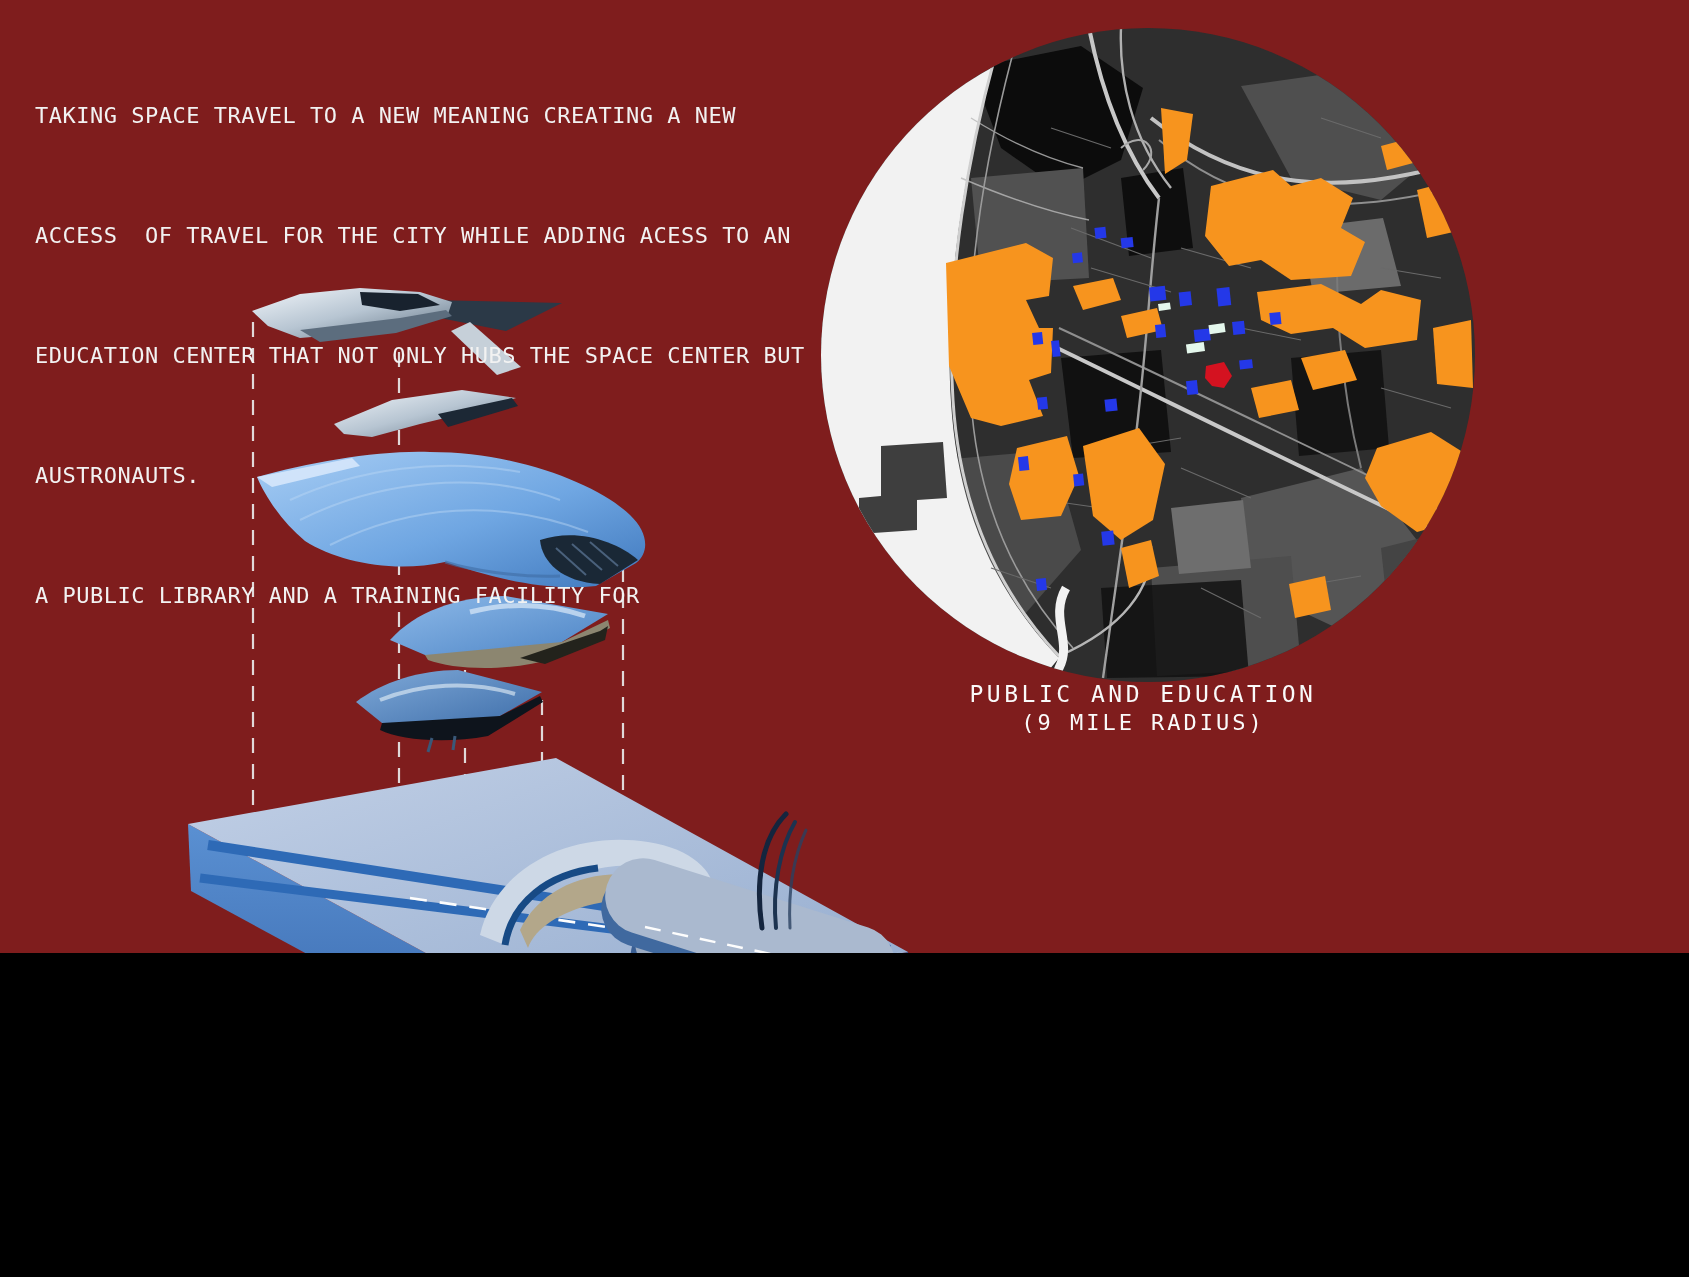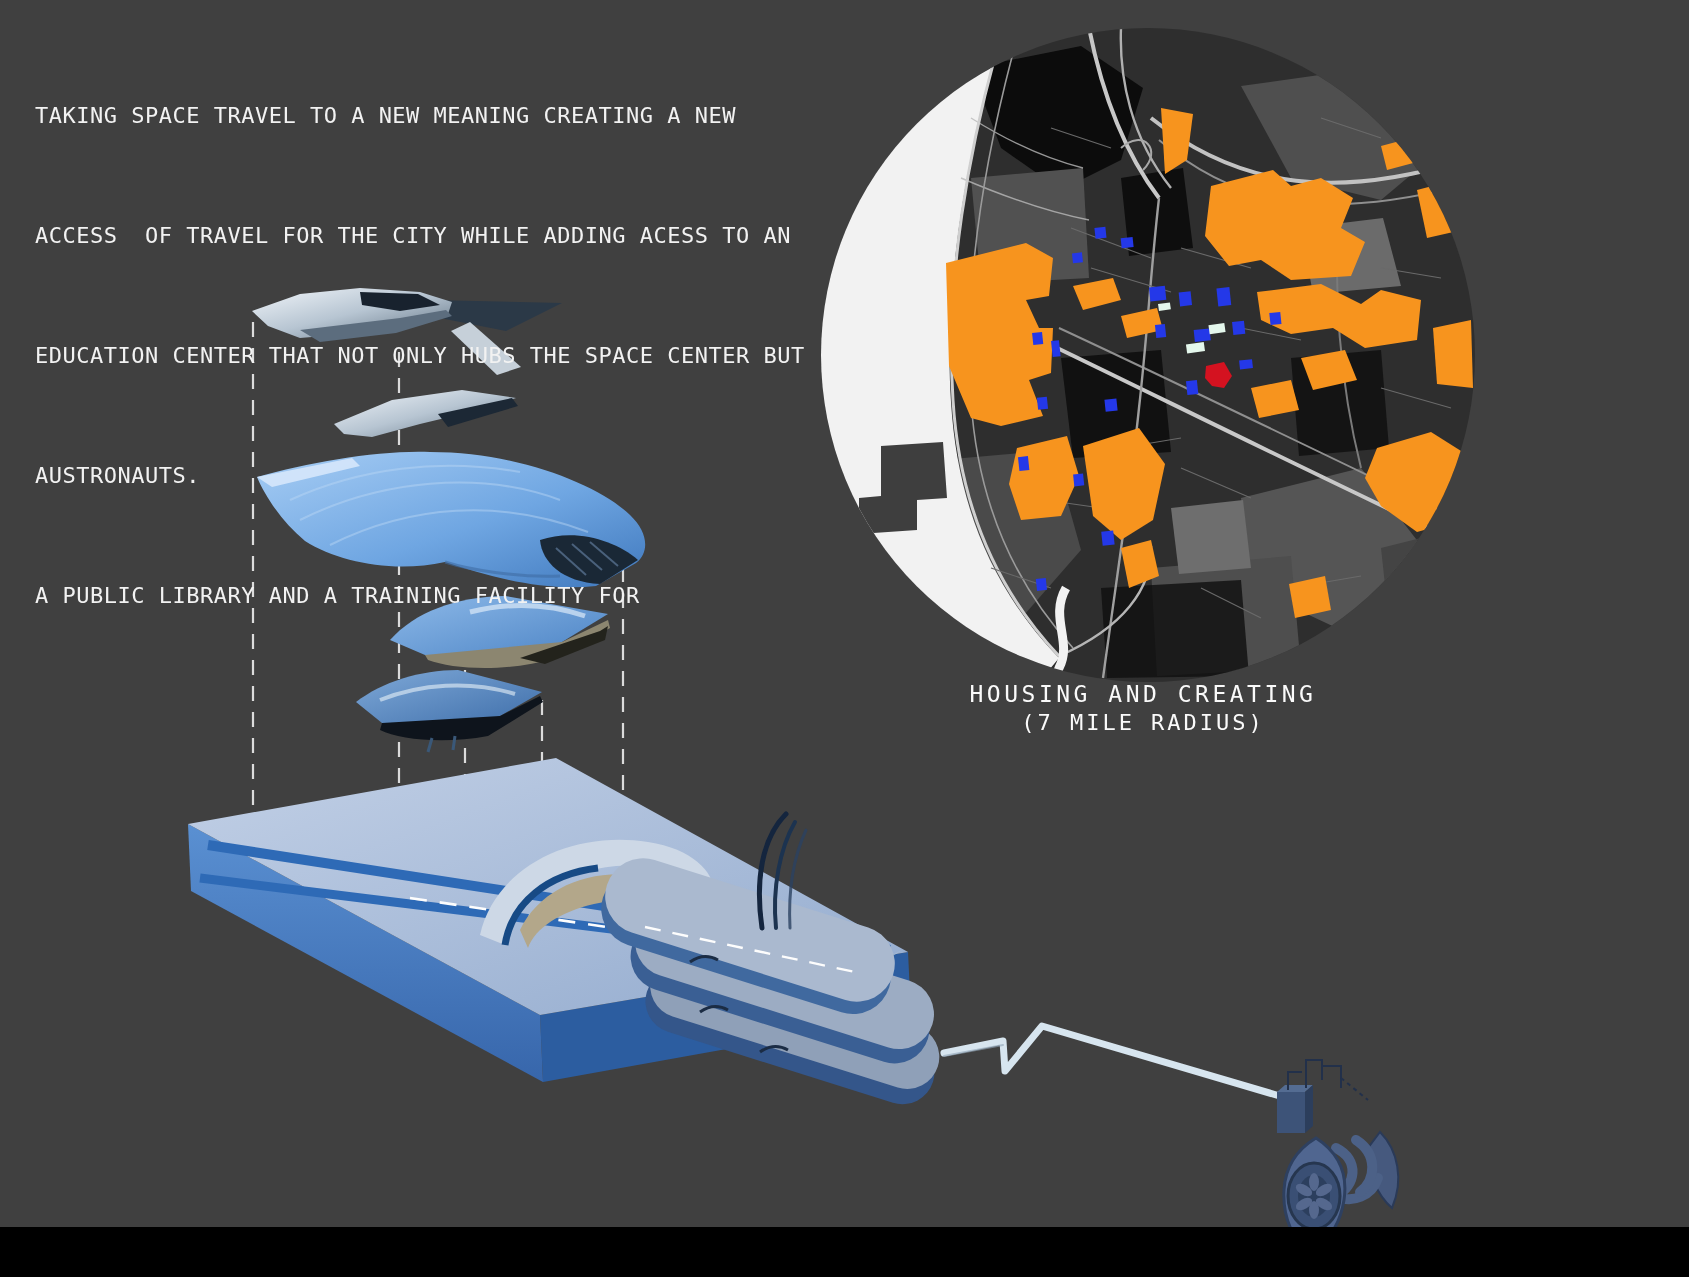--- a/index.html
+++ b/index.html
@@ -1,16 +1,16 @@
 <!DOCTYPE html>
 <html><head>
 <meta charset="utf-8">
 <style>
   html,body{margin:0;padding:0;background:#000;}
-  .board{position:relative;width:1689px;height:1227px;background:#404040;overflow:hidden;
+  .board{position:relative;width:1689px;height:953px;background:#7f1d1d;overflow:hidden;
          font-family:"DejaVu Sans Mono","Liberation Mono",monospace;}
   .desc{position:absolute;left:35px;top:16px;width:800px;color:#f2f2f2;
         font-size:22px;line-height:40px;letter-spacing:.5px;font-weight:500;white-space:pre;}
   .map-wrap{position:absolute;left:821px;top:28px;width:654px;height:654px;}
   .map-caption{position:absolute;left:818px;top:681px;width:650px;text-align:center;color:#fafafa;}
   .map-caption .l1{font-size:23px;letter-spacing:3.5px;font-weight:500;}
   .map-caption .l2{font-size:22px;letter-spacing:3px;font-weight:500;margin-top:3px;}
   svg{display:block;}
   .scene{position:absolute;left:0;top:0;}
 </style>
@@ -308,17 +308,17 @@
 
   <div class="desc">
     <div>TAKING SPACE TRAVEL TO A NEW MEANING CREATING A NEW</div>
     <div>ACCESS  OF TRAVEL FOR THE CITY WHILE ADDING ACESS TO AN</div>
     <div>EDUCATION CENTER THAT NOT ONLY HUBS THE SPACE CENTER BUT</div>
     <div>AUSTRONAUTS.</div>
     <div>A PUBLIC LIBRARY AND A TRAINING FACILITY FOR</div>
   </div>
 
   <div class="map-caption">
-    <div class="l1">HOUSING AND CREATING</div>
-    <div class="l2">(7 MILE RADIUS)</div>
+    <div class="l1">PUBLIC AND EDUCATION</div>
+    <div class="l2">(9 MILE RADIUS)</div>
   </div>
 
 </div>
 
 </body></html>

